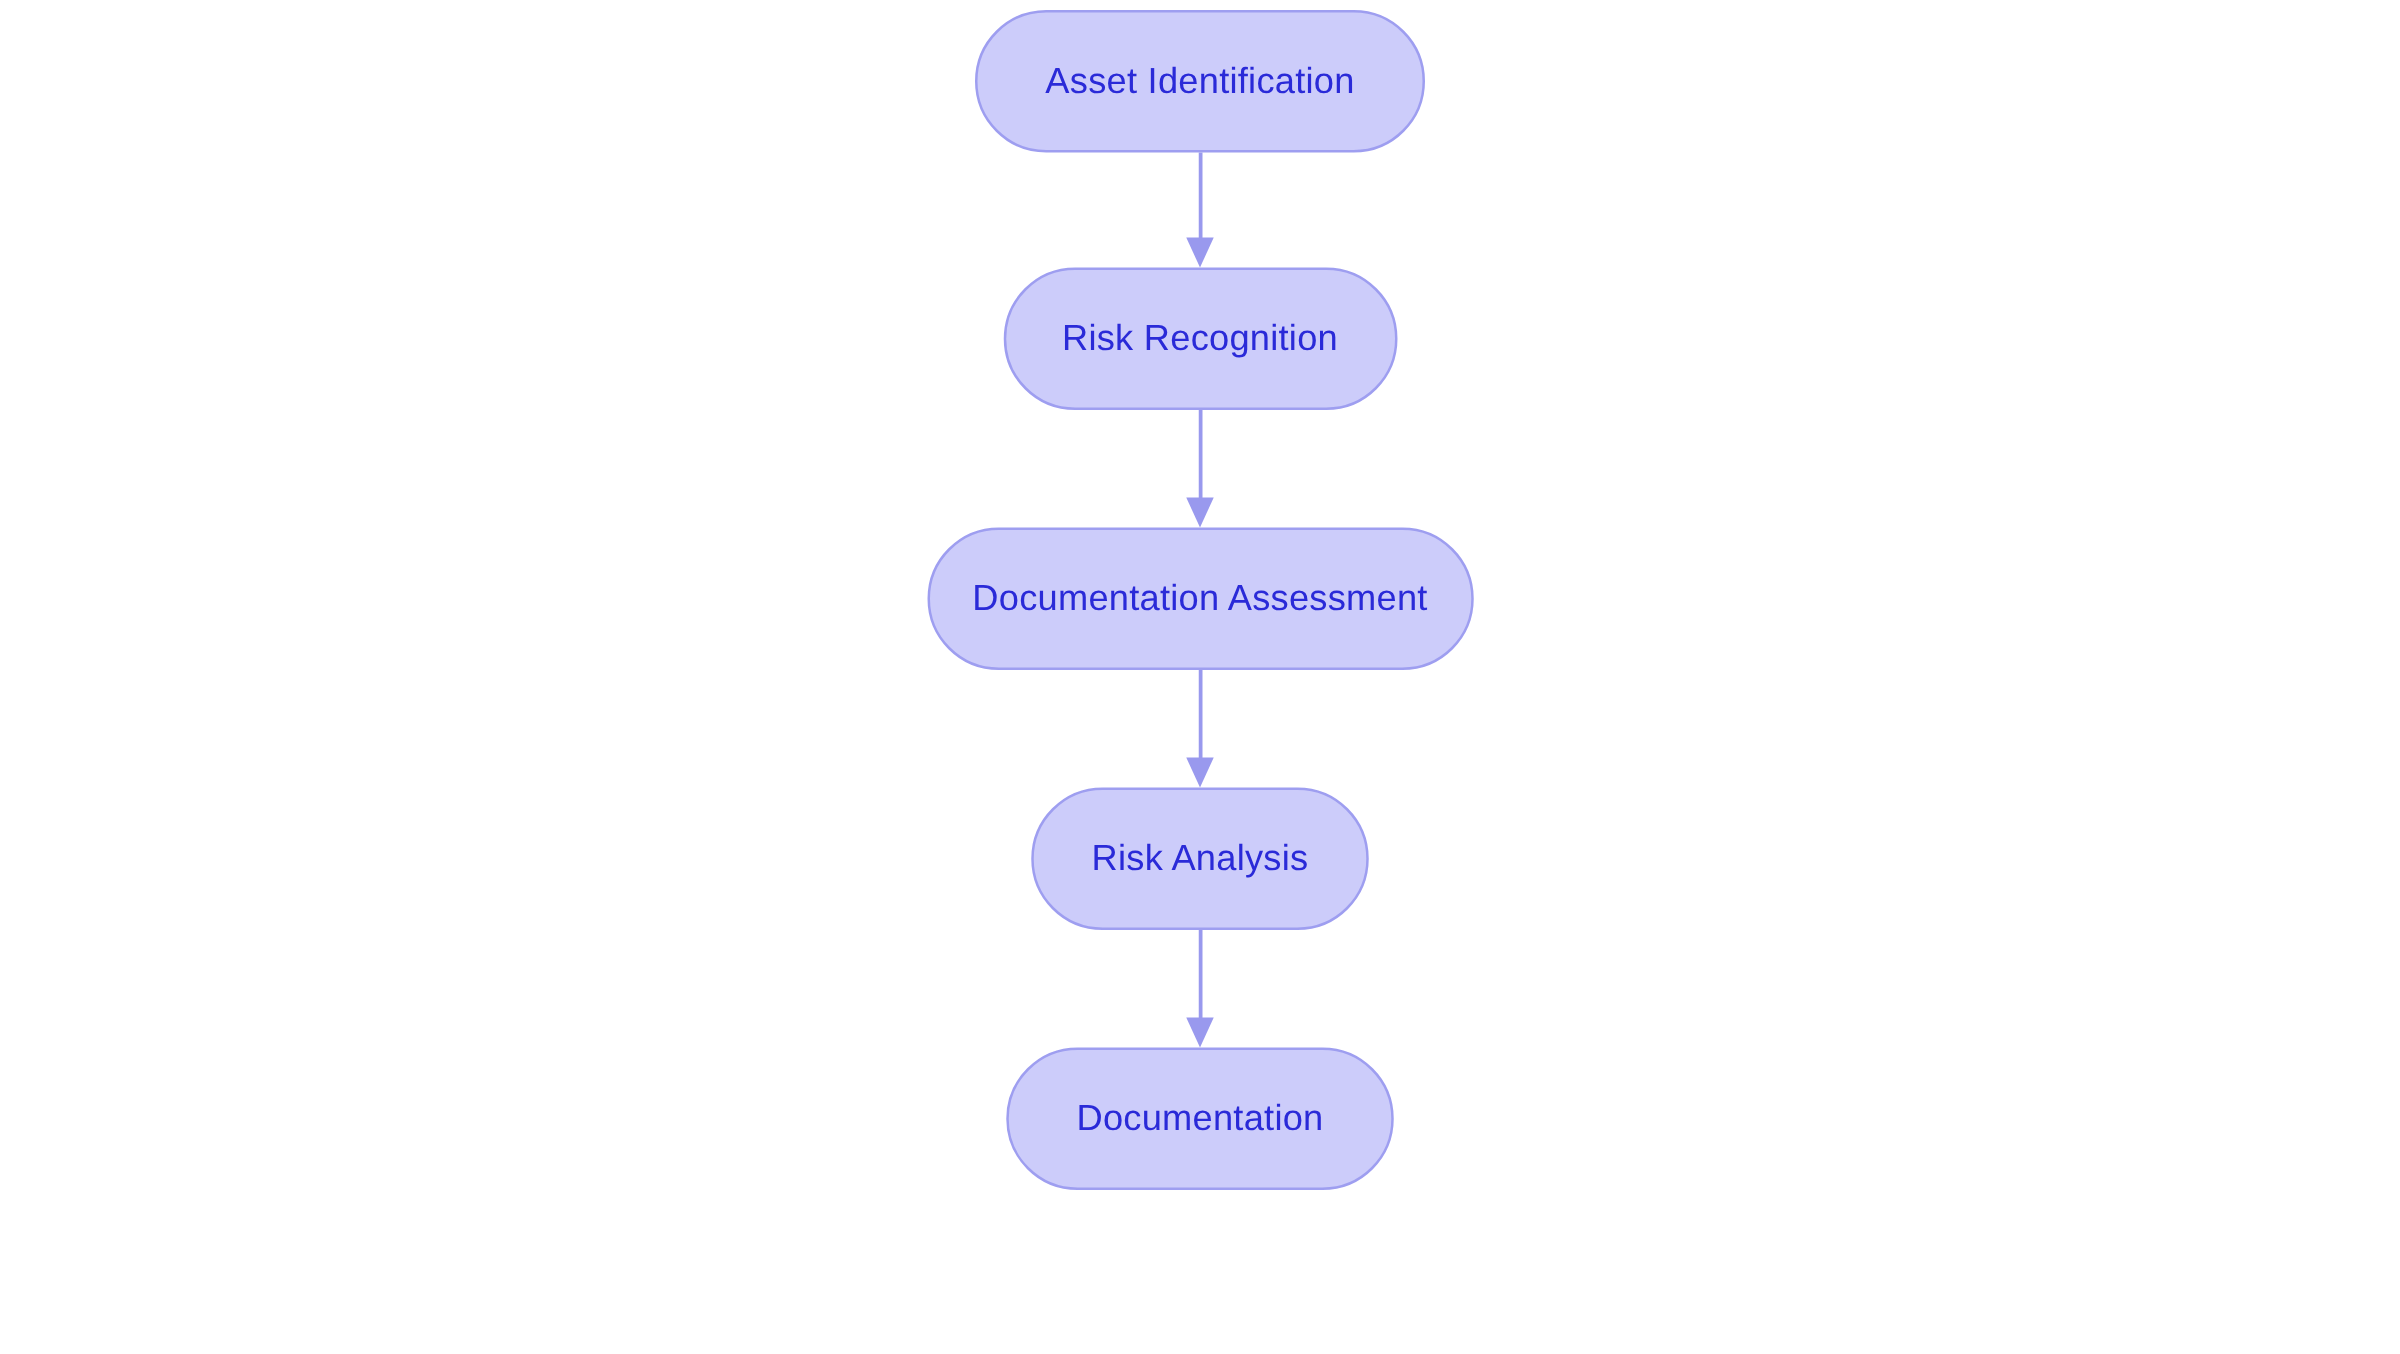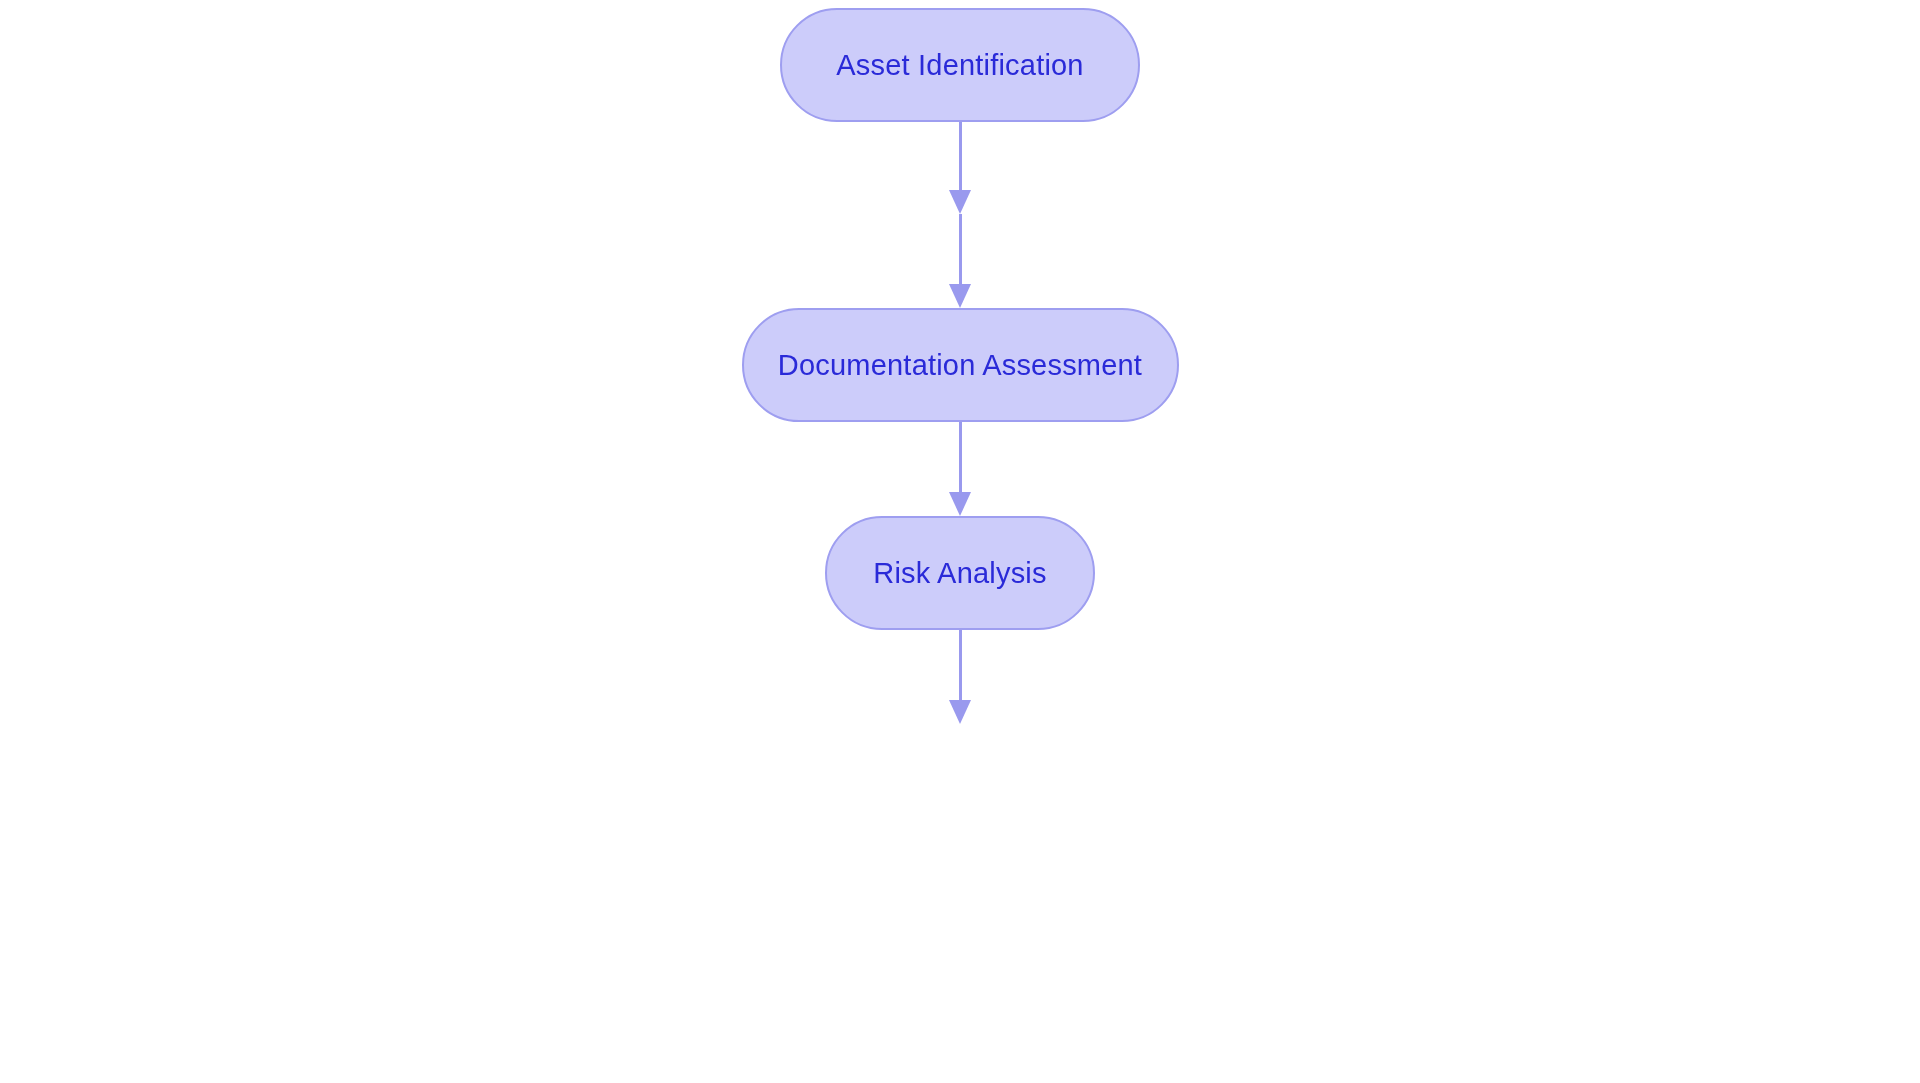--- a/index.html
+++ b/index.html
@@ -102,20 +102,23 @@
 
     <div class="node n0">
       <span class="node-label">Asset Identification</span>
     </div>
 
     <div class="connector c0">
       <div class="line"></div>
       <div class="arrowhead"></div>
     </div>
 
+    <div class="node n1">
+      <span class="node-label">Risk Recognition</span>
+    </div>
 
     <div class="connector c1">
       <div class="line"></div>
       <div class="arrowhead"></div>
     </div>
 
     <div class="node n2">
       <span class="node-label">Documentation Assessment</span>
     </div>
 
@@ -126,15 +129,18 @@
 
     <div class="node n3">
       <span class="node-label">Risk Analysis</span>
     </div>
 
     <div class="connector c3">
       <div class="line"></div>
       <div class="arrowhead"></div>
     </div>
 
+    <div class="node n4">
+      <span class="node-label">Documentation</span>
+    </div>
 
   </div>
 </div>
 
 </body></html>

